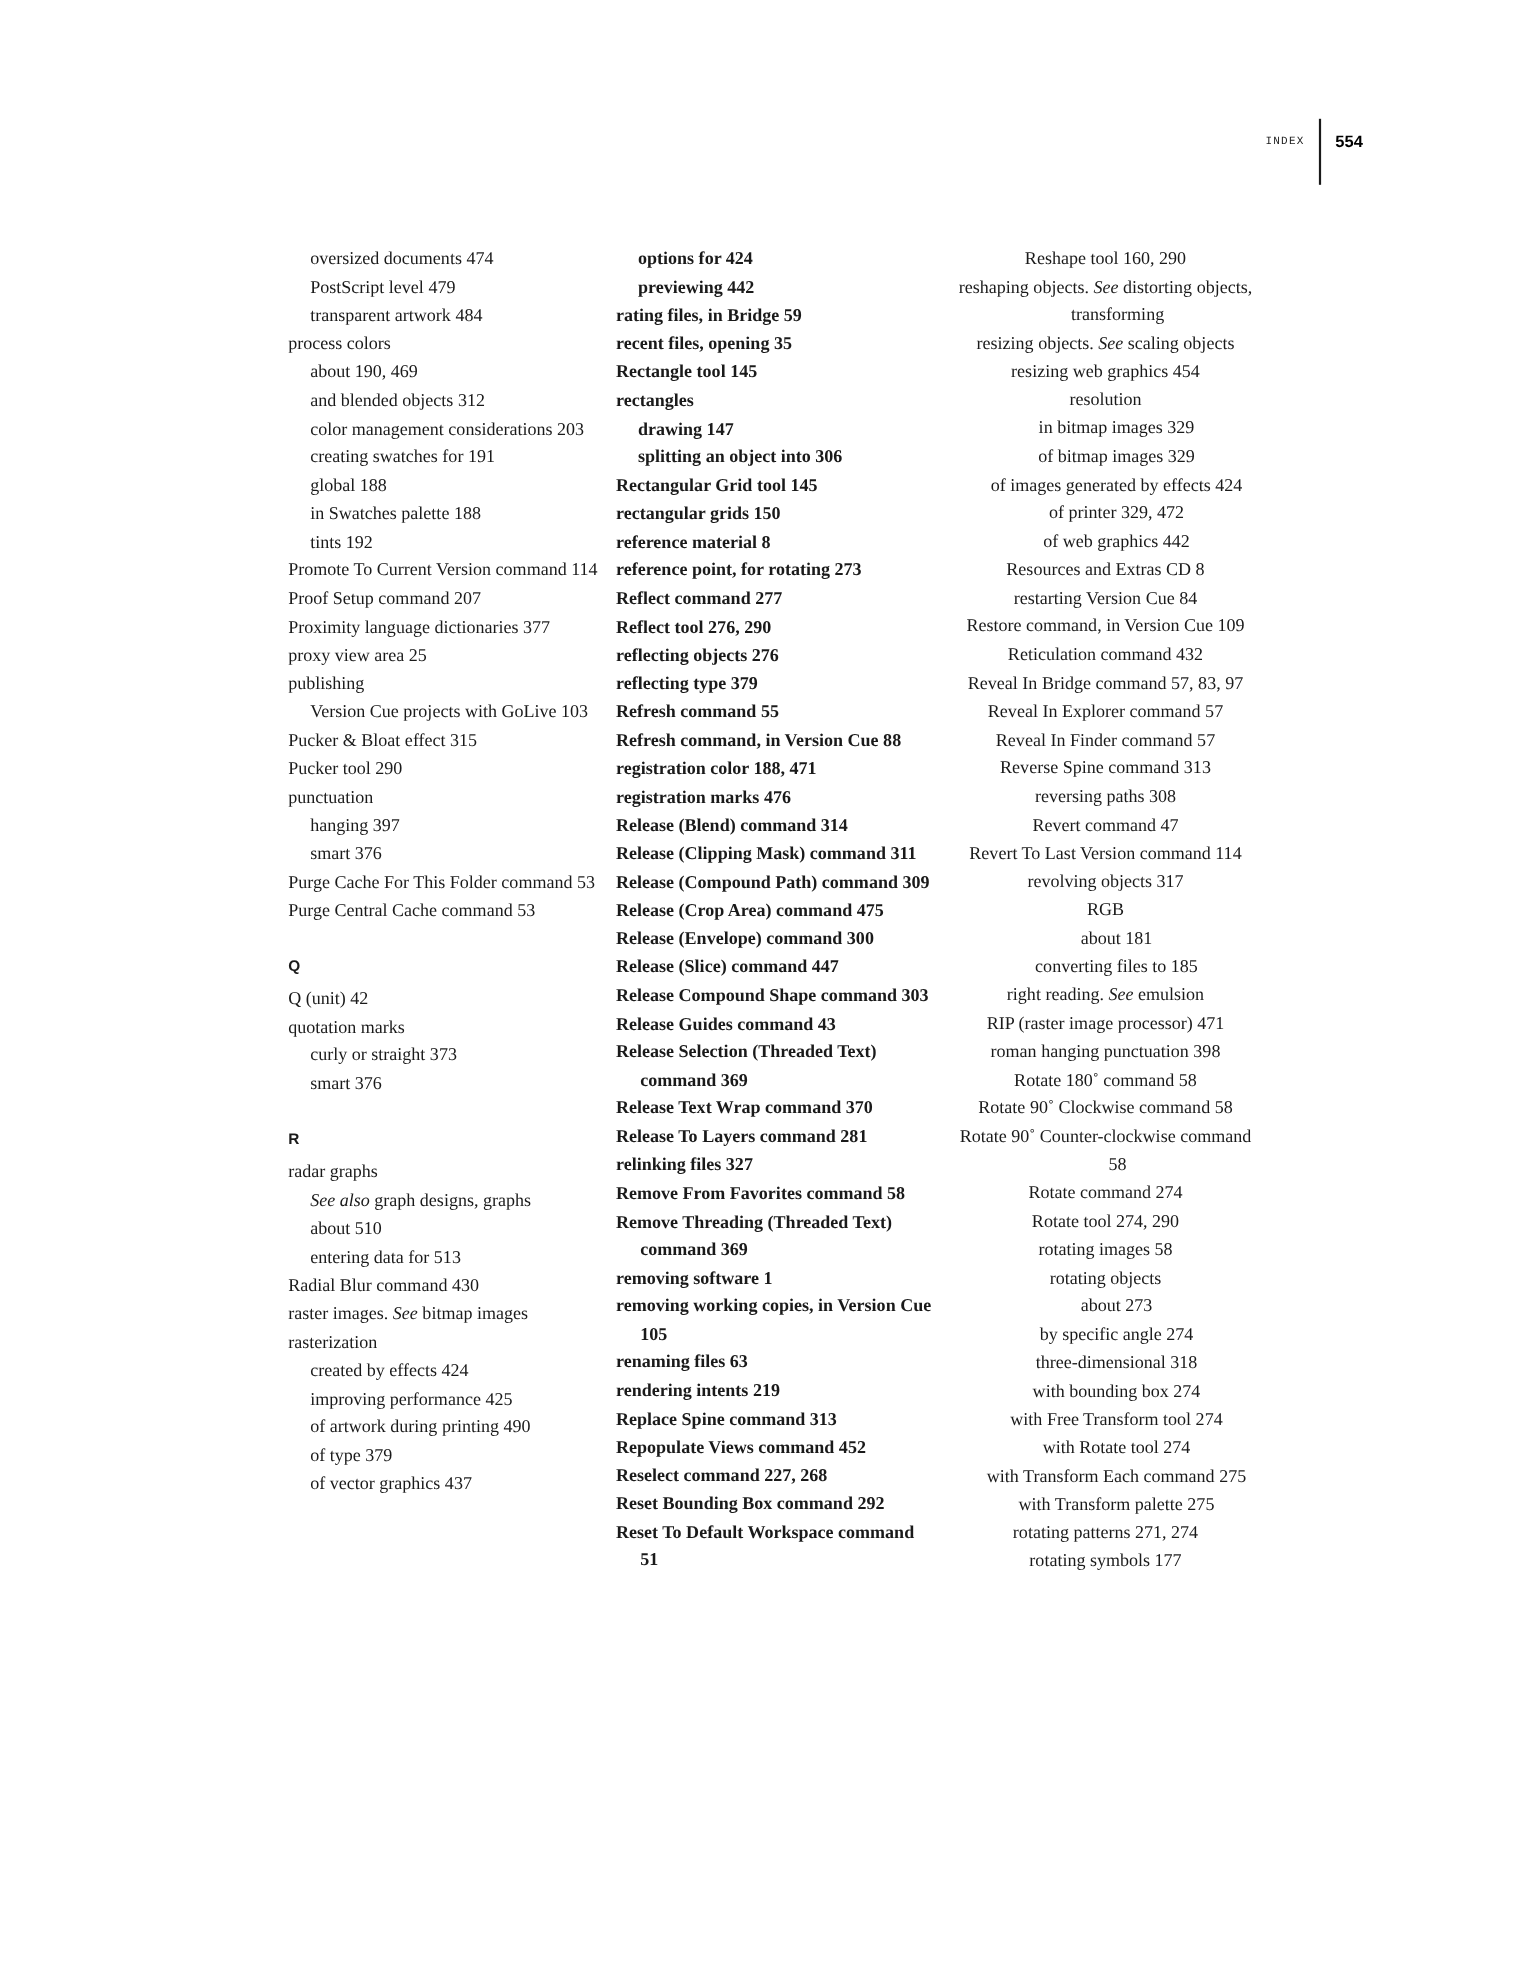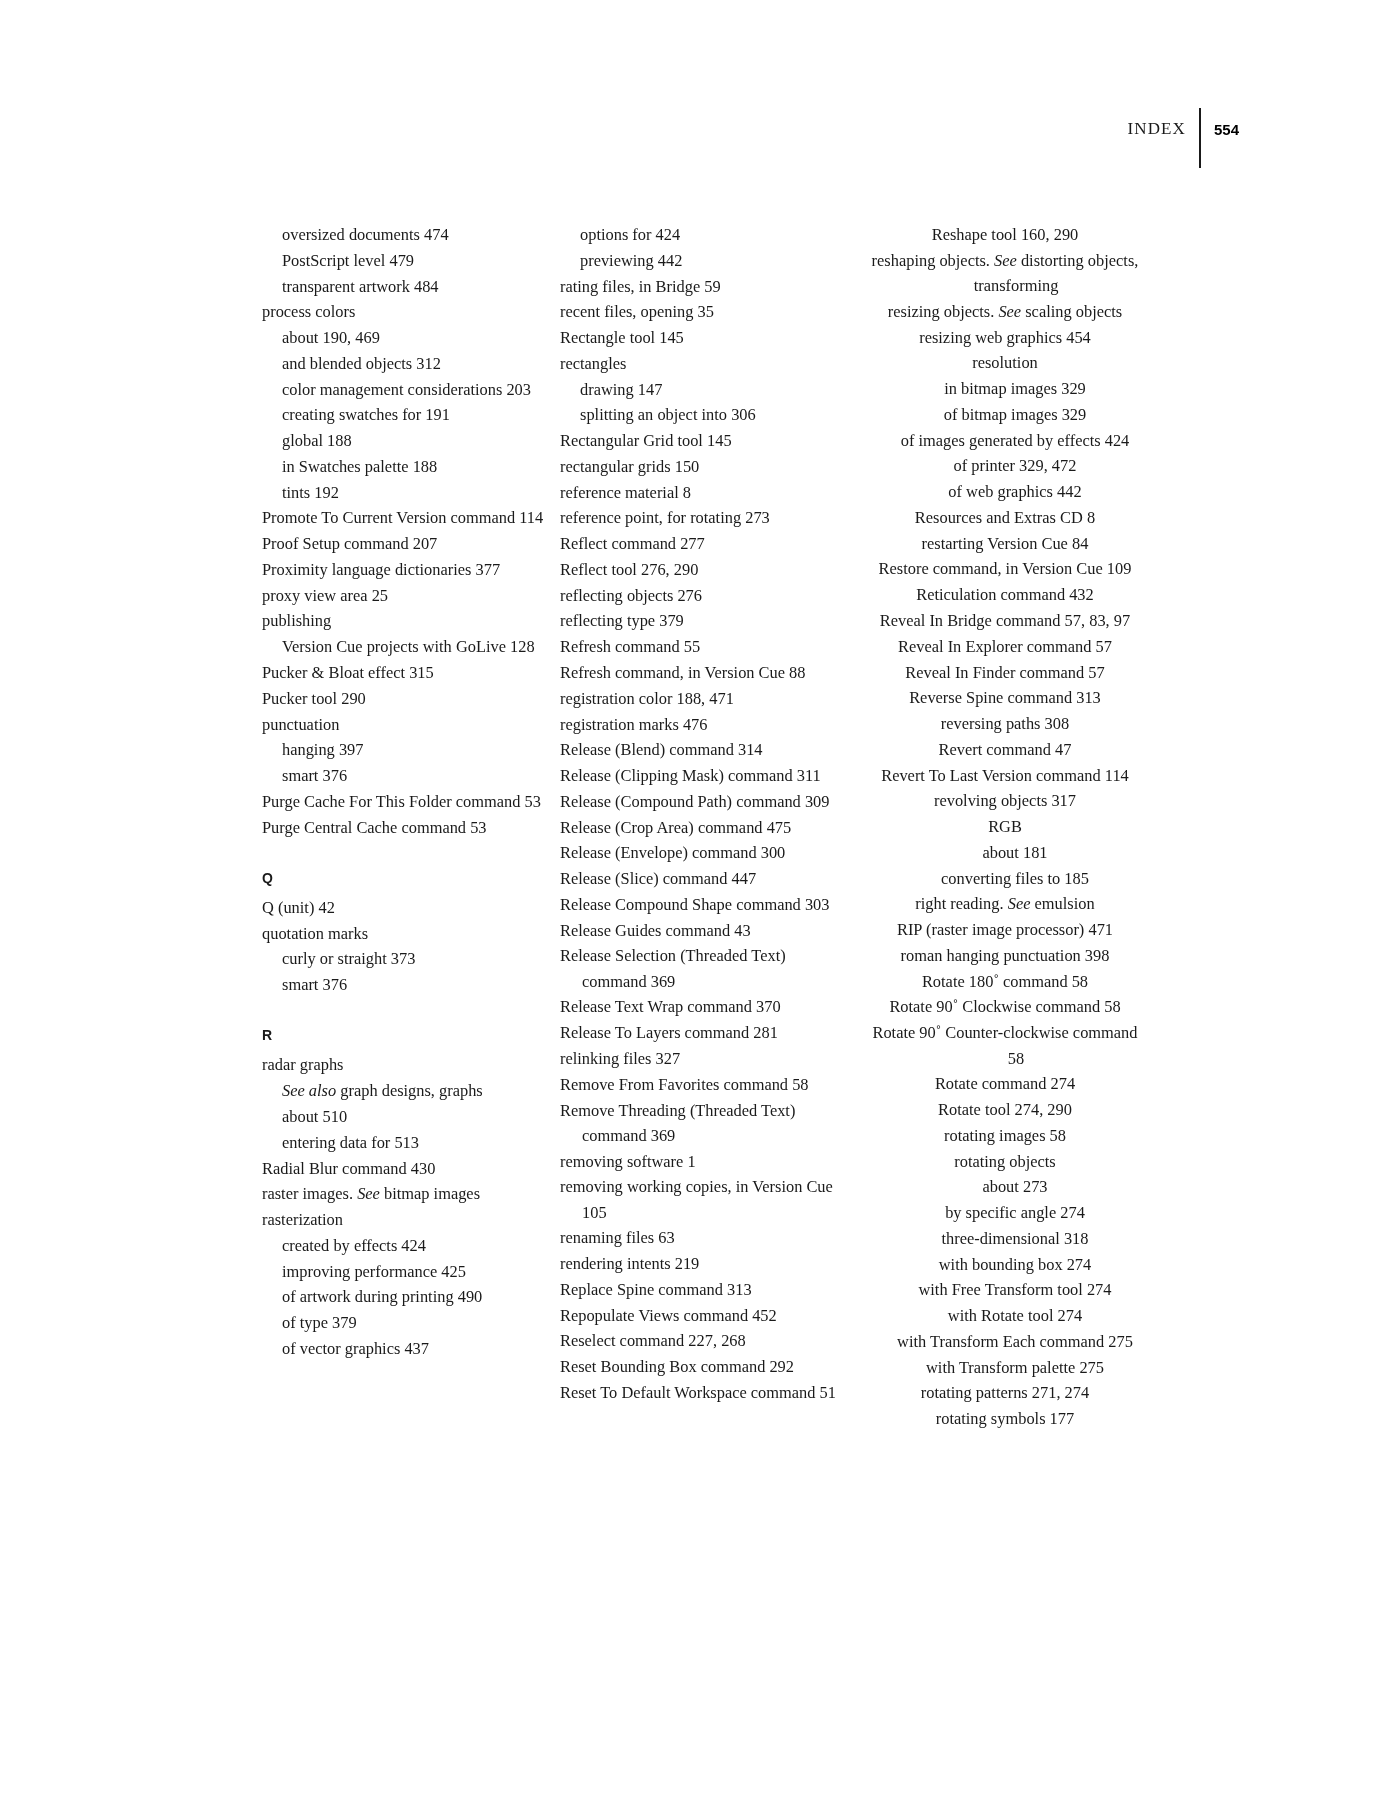--- a/index.html
+++ b/index.html
@@ -22,22 +22,22 @@
   
   .header {
     position: absolute;
     top: 112px;
     right: 152px;
     display: flex;
     align-items: center;
     height: 34px;
   }
   .header-label {
-    font-family: Liberation Serif, serif;
-    font-size: 17px;
+    font-family: Liberation Mono, monospace;
+    font-size: 10px;
     letter-spacing: 1.1px;
     color: #1a1a1a;
     padding-right: 13px;
   }
   .header-rule {
     width: 2px;
     background: #1a1a1a;
     align-self: stretch;
     margin-top: -4px;
     margin-bottom: -22px;
@@ -55,21 +55,21 @@
     position: absolute;
     top: 222px;
     left: 262px;
     width: 900px;
     display: flex;
     gap: 16px;
   }
   .col {
     width: 282px;
   }
-  .col.col-2 { width: 288px; }
+  .col.col-2 { width: 288px; font-weight: bold; }
   .col.col-3 { width: 282px; text-align: center; }
 
   .entry {
     font-size: 16.4px;
     line-height: 1.54;
     margin: 0 0 0.5px 0;
     text-indent: 0;
   }
   
   .lvl0 {
@@ -112,21 +112,21 @@
         <div class="entry lvl1">color management considerations 203</div>
         <div class="entry lvl1">creating swatches for 191</div>
         <div class="entry lvl1">global 188</div>
         <div class="entry lvl1">in Swatches palette 188</div>
         <div class="entry lvl1">tints 192</div>
         <div class="entry lvl0">Promote To Current Version command 114</div>
         <div class="entry lvl0">Proof Setup command 207</div>
         <div class="entry lvl0">Proximity language dictionaries 377</div>
         <div class="entry lvl0">proxy view area 25</div>
         <div class="entry lvl0">publishing</div>
-        <div class="entry lvl1">Version Cue projects with GoLive 128</div>
+        <div class="entry lvl1">Version Cue projects with GoLive 103</div>
         <div class="entry lvl0">Pucker &amp; Bloat effect 315</div>
         <div class="entry lvl0">Pucker tool 290</div>
         <div class="entry lvl0">punctuation</div>
         <div class="entry lvl1">hanging 397</div>
         <div class="entry lvl1">smart 376</div>
         <div class="entry lvl0">Purge Cache For This Folder command 53</div>
         <div class="entry lvl0">Purge Central Cache command 53</div>
         <div class="letterhead">Q</div>
         <div class="entry lvl0">Q (unit) 42</div>
         <div class="entry lvl0">quotation marks</div>

